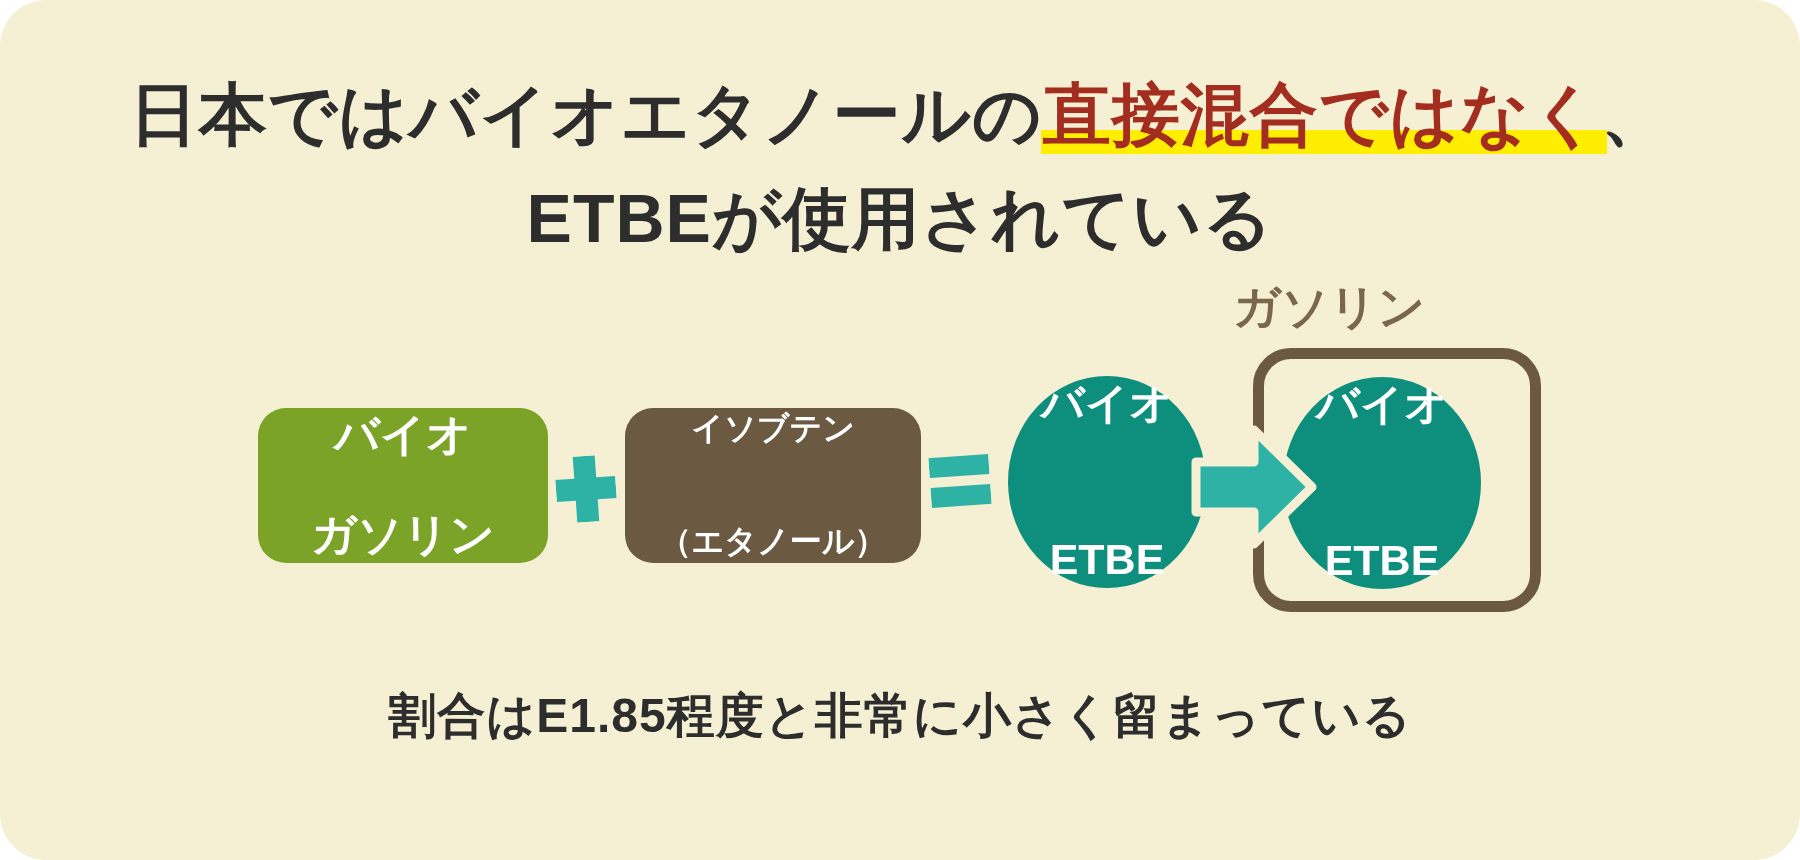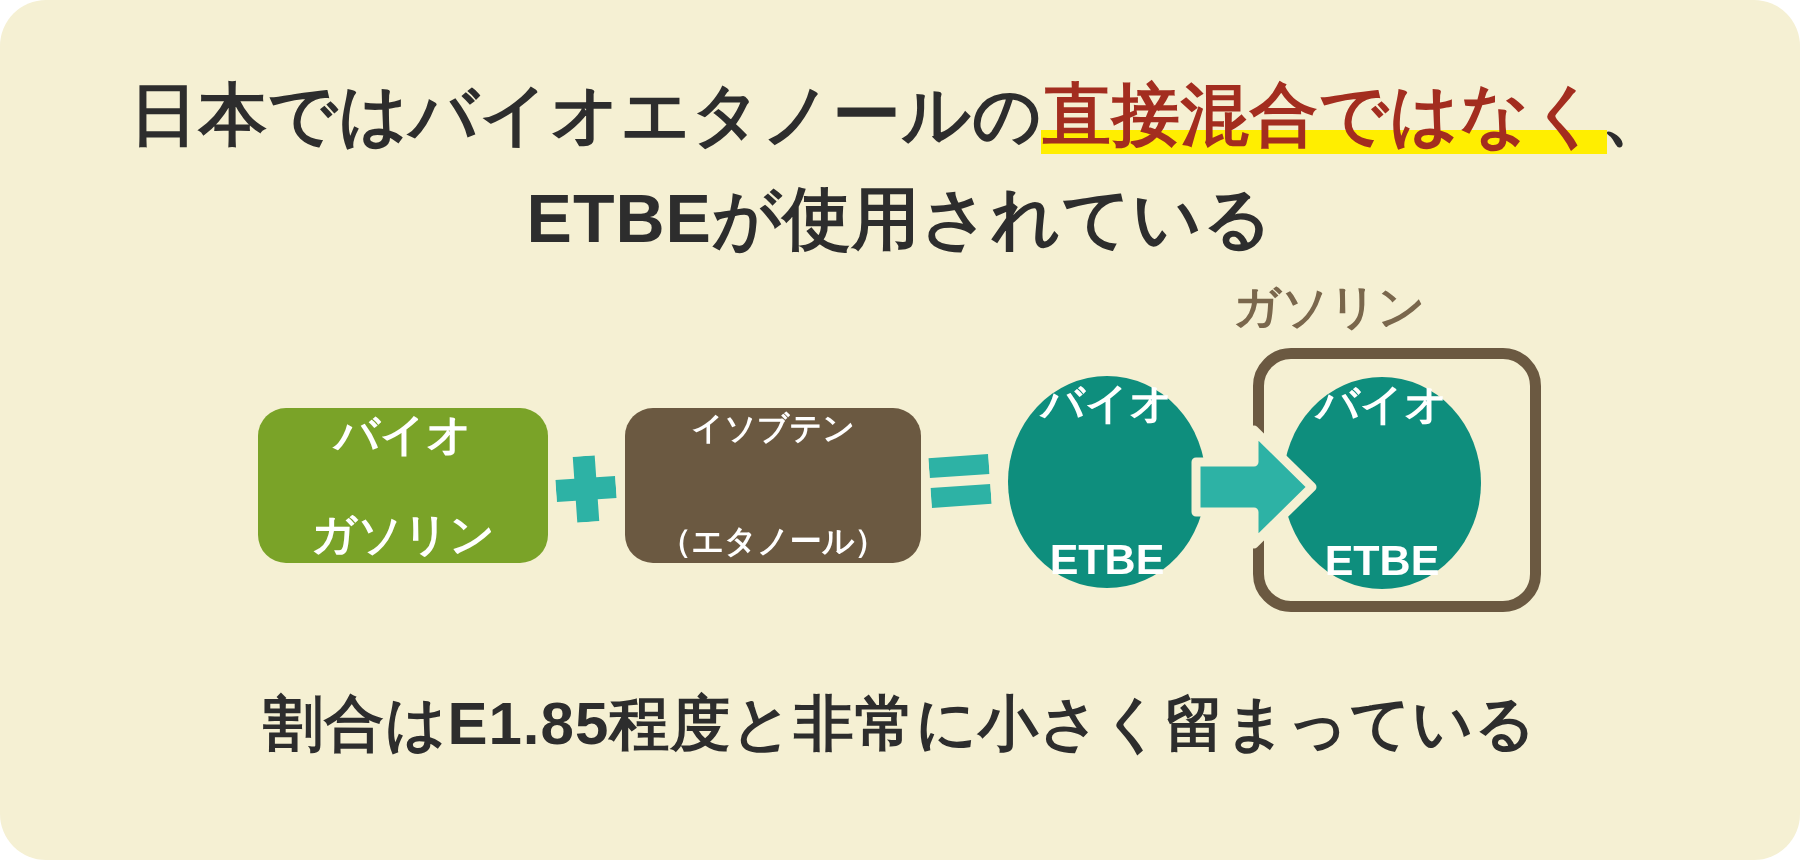--- a/index.html
+++ b/index.html
@@ -34,21 +34,21 @@
   .plus-icon{left:556px;top:456px;width:60px;height:66px;transform:rotate(-4deg);}
   .equals-icon{left:930px;top:452px;width:60px;height:58px;transform:rotate(-4deg);}
   .arrow-icon{left:1190px;top:422px;width:132px;height:130px;z-index:3;}
 
   .gas-box{position:absolute;left:1253px;top:348px;width:288px;height:264px;
            border:11px solid var(--brown);border-radius:38px;z-index:1;}
   .gas-label{position:absolute;left:1233px;top:276px;width:328px;
              font-size:47px;font-weight:bold;color:var(--brown-label);}
 
   .note{position:absolute;top:684px;left:0;right:0;text-align:center;
-        font-size:60px;font-weight:bold;color:var(--ink);letter-spacing:1px;}
+        font-size:48px;font-weight:bold;color:var(--ink);letter-spacing:1px;}
 </style>
 </head>
 <body>
 
 <div class="canvas">
   <div class="card">
 
     <div class="title">
       <div><span>日本ではバイオエタノールの</span><span class="hl">直接混合ではなく</span><span>、</span></div>
       <div>ETBEが使用されている</div>

